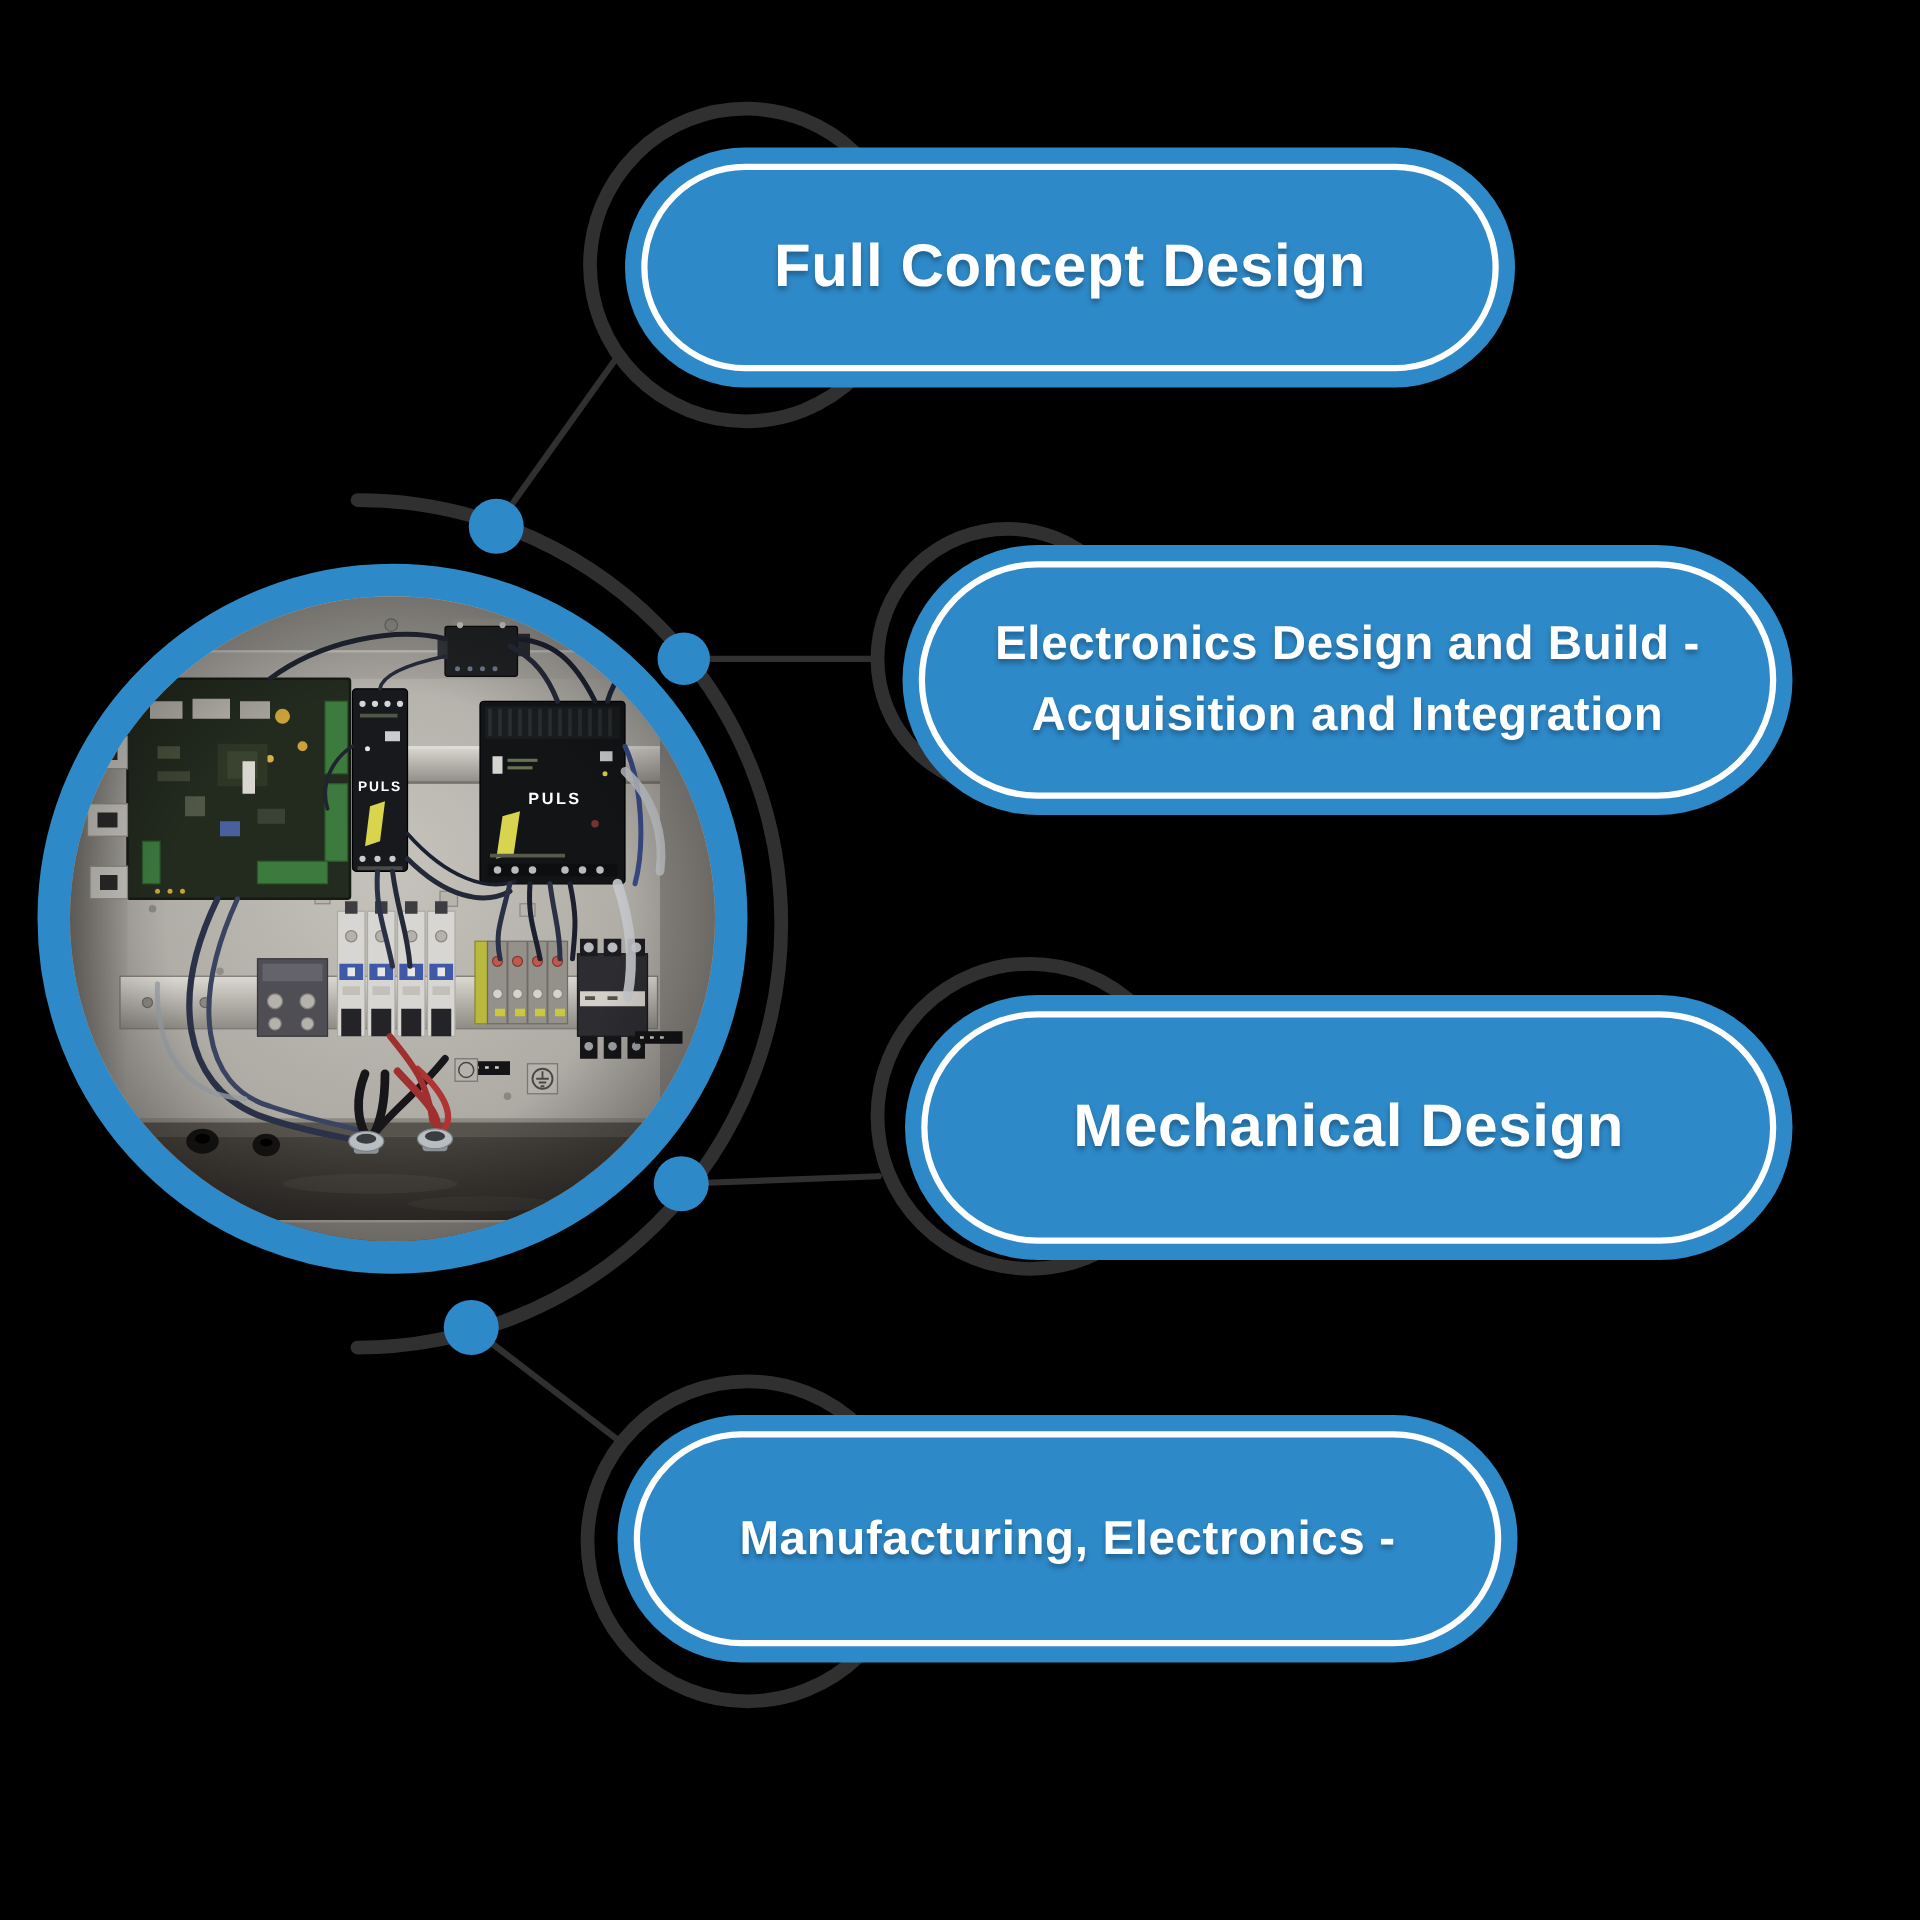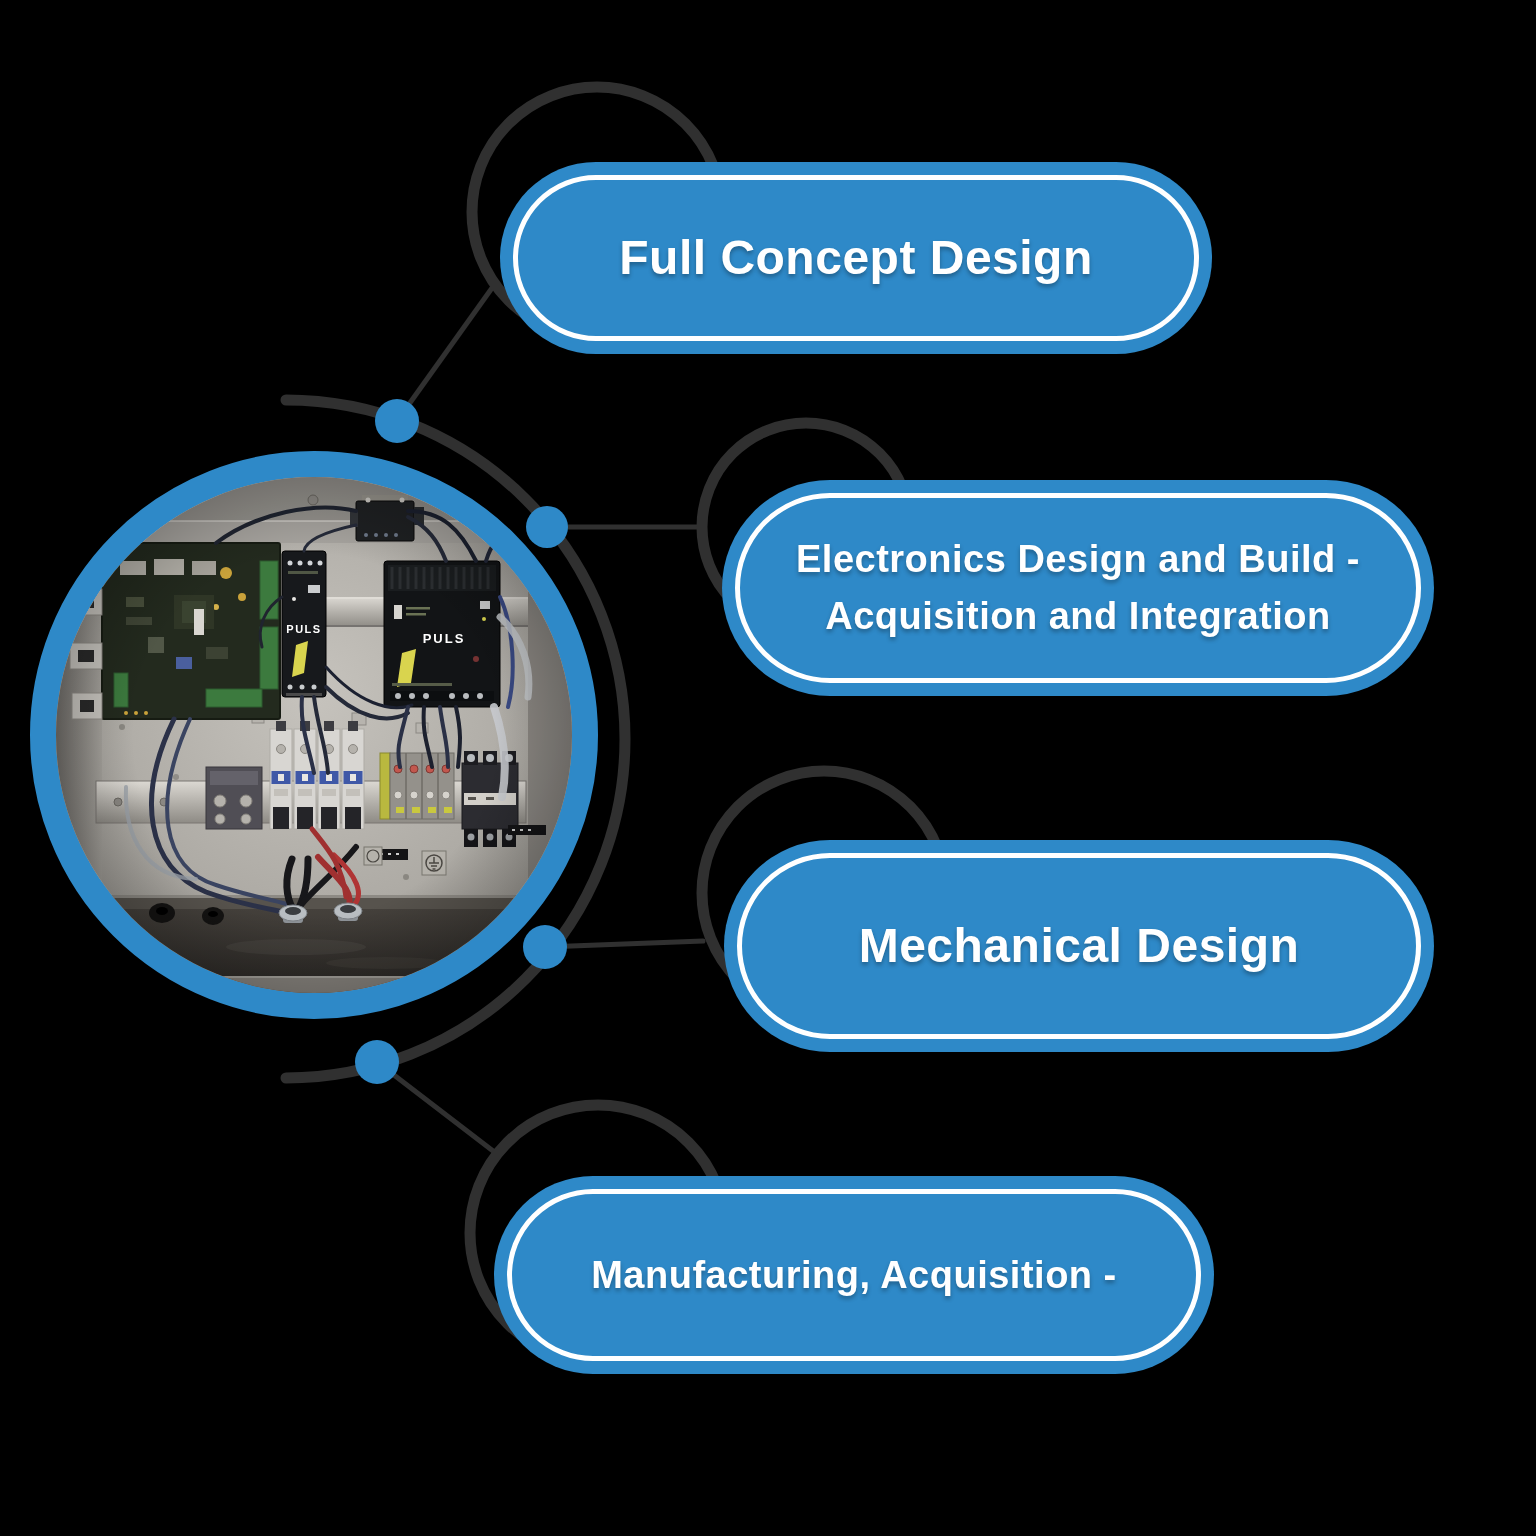--- a/index.html
+++ b/index.html
@@ -20,21 +20,21 @@
   .dot{fill:var(--accent);}
   .photo{
     position:absolute;left:30px;top:451px;width:568px;height:568px;
     border:26px solid var(--accent);border-radius:50%;box-sizing:border-box;
     overflow:hidden;background:#9b9893;
   }
   .photo svg{display:block;width:516px;height:516px;}
   .pill{
     position:absolute;background:var(--accent);border-radius:999px;
     display:flex;flex-direction:column;align-items:center;justify-content:center;
-    text-align:center;color:var(--text);font-weight:bold;margin-top:44px;
+    text-align:center;color:var(--text);font-weight:bold;
   }
   .pill::before{
     content:"";position:absolute;inset:13px;border:5px solid #fff;
     border-radius:999px;pointer-events:none;
   }
   .pill .ln{position:relative;text-shadow:0 3px 4px rgba(0,0,0,.3);letter-spacing:.5px;}
   .size-lg .ln{font-size:48px;line-height:1.25;}
   .size-md .ln{font-size:38px;line-height:1.5;}
   .p1{left:500px;top:118px;width:712px;height:192px;}
   .p2{left:722px;top:436px;width:712px;height:216px;}
@@ -362,16 +362,16 @@
   <div class="pill size-lg p3">
     <span class="ln">Mechanical Design</span>
   </div>
 
   <div class="pill size-md p2">
     <span class="ln">Electronics Design and Build -</span>
     <span class="ln">Acquisition and Integration</span>
   </div>
 
   <div class="pill size-md p4">
-    <span class="ln">Manufacturing, Acquisition -</span>
+    <span class="ln">Manufacturing, Electronics -</span>
   </div>
 
 </div>
 
 </body></html>

